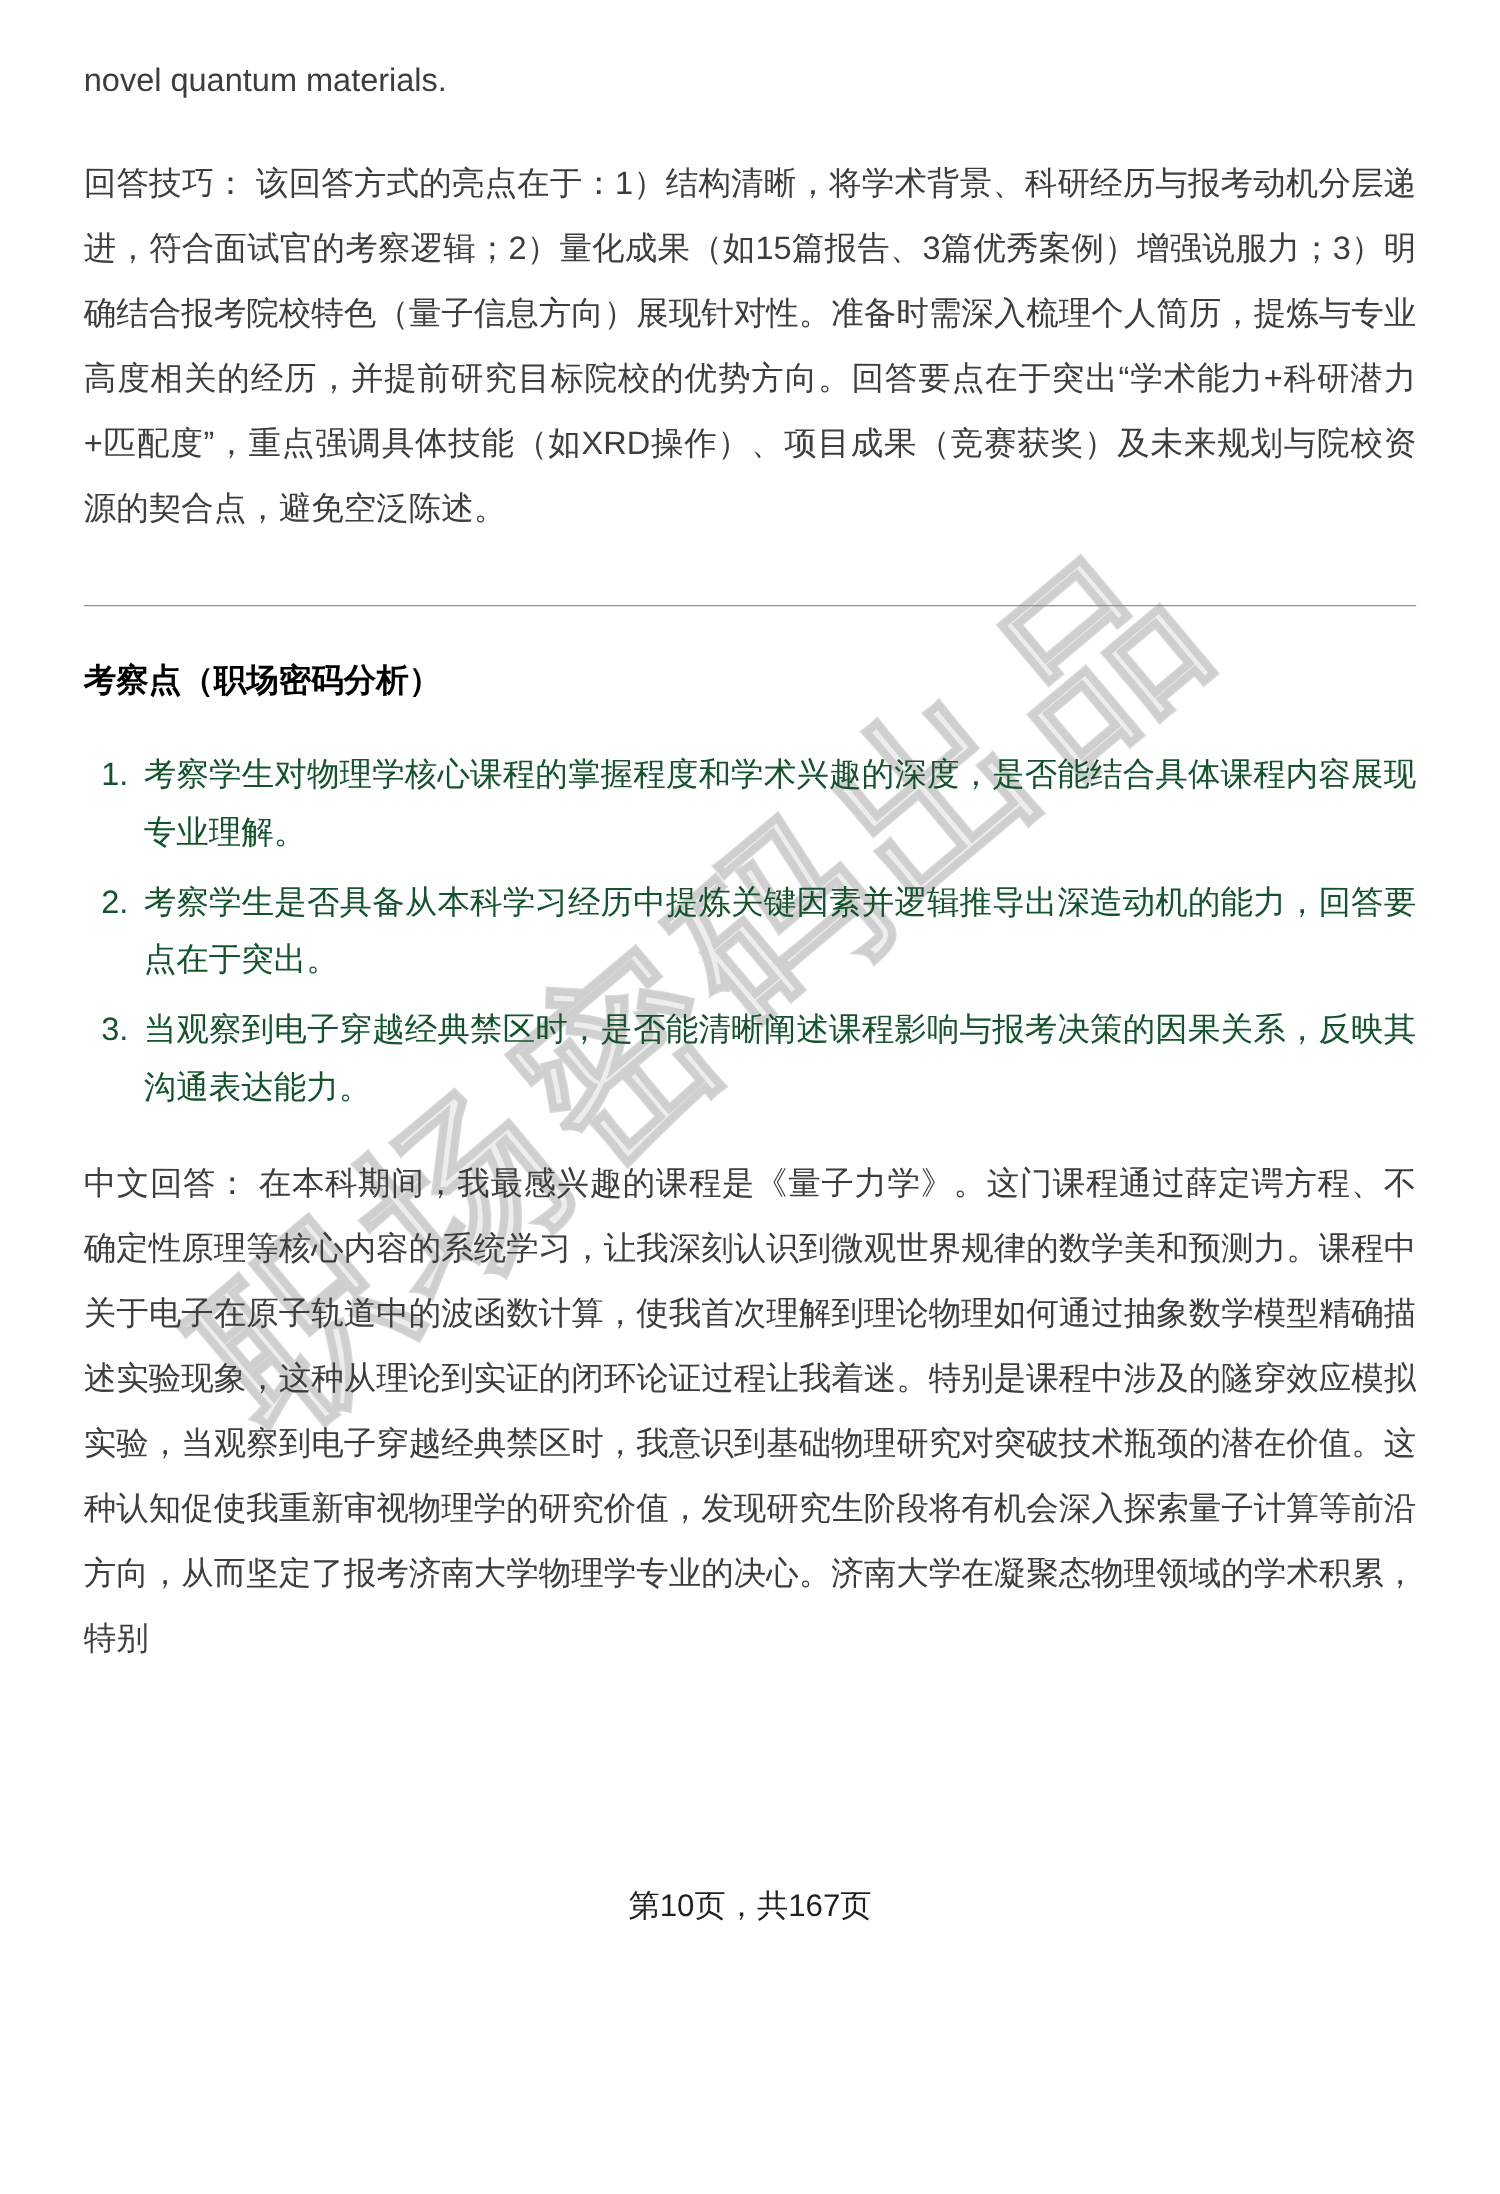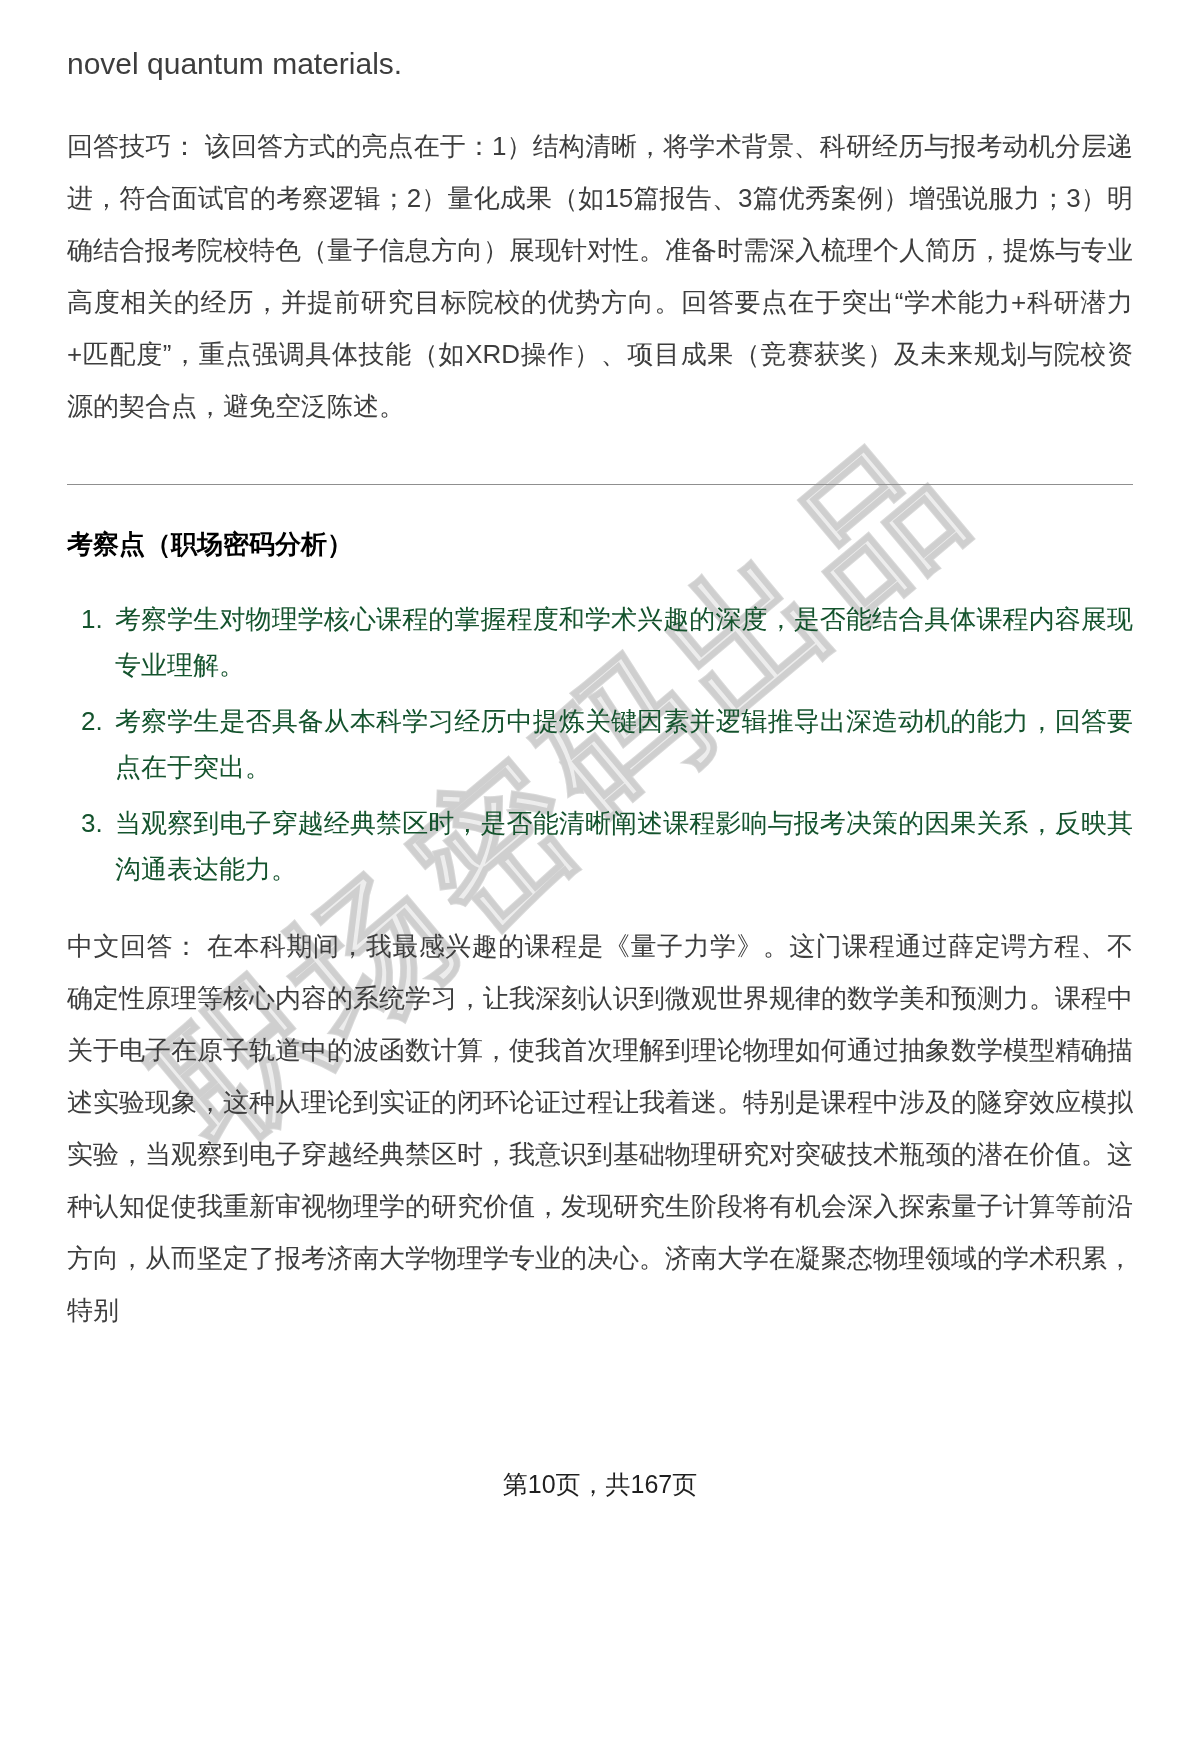--- a/index.html
+++ b/index.html
@@ -26,21 +26,21 @@
     white-space: nowrap;
     color: rgba(190, 190, 190, 0.28);
     -webkit-text-stroke: 2px rgba(170, 170, 170, 0.45);
     z-index: 0;
     pointer-events: none;
     user-select: none;
   }
   .content { position: relative; z-index: 1; }
   .intro {
     margin: 0;
-    font-size: 30px;
+    font-size: 26px;
     line-height: 40px;
     color: #3d3d3d;
   }
   .para {
     margin: 36px 0 0 0;
     font-size: 26px;
     line-height: 52px;
     text-align: justify;
     color: #3d3d3d;
   }
@@ -85,21 +85,21 @@
     left: -34px;
     top: 0;
   }
   .answer {
     margin: 28px 0 0 0;
   }
   .footer {
     position: absolute;
     left: 0;
     right: 0;
-    top: 1468px;
+    top: 1508px;
     text-align: center;
     font-size: 25px;
     color: #1f1f1f;
     z-index: 1;
   }
 </style>
 </head>
 <body>
 
 <div class="page">

